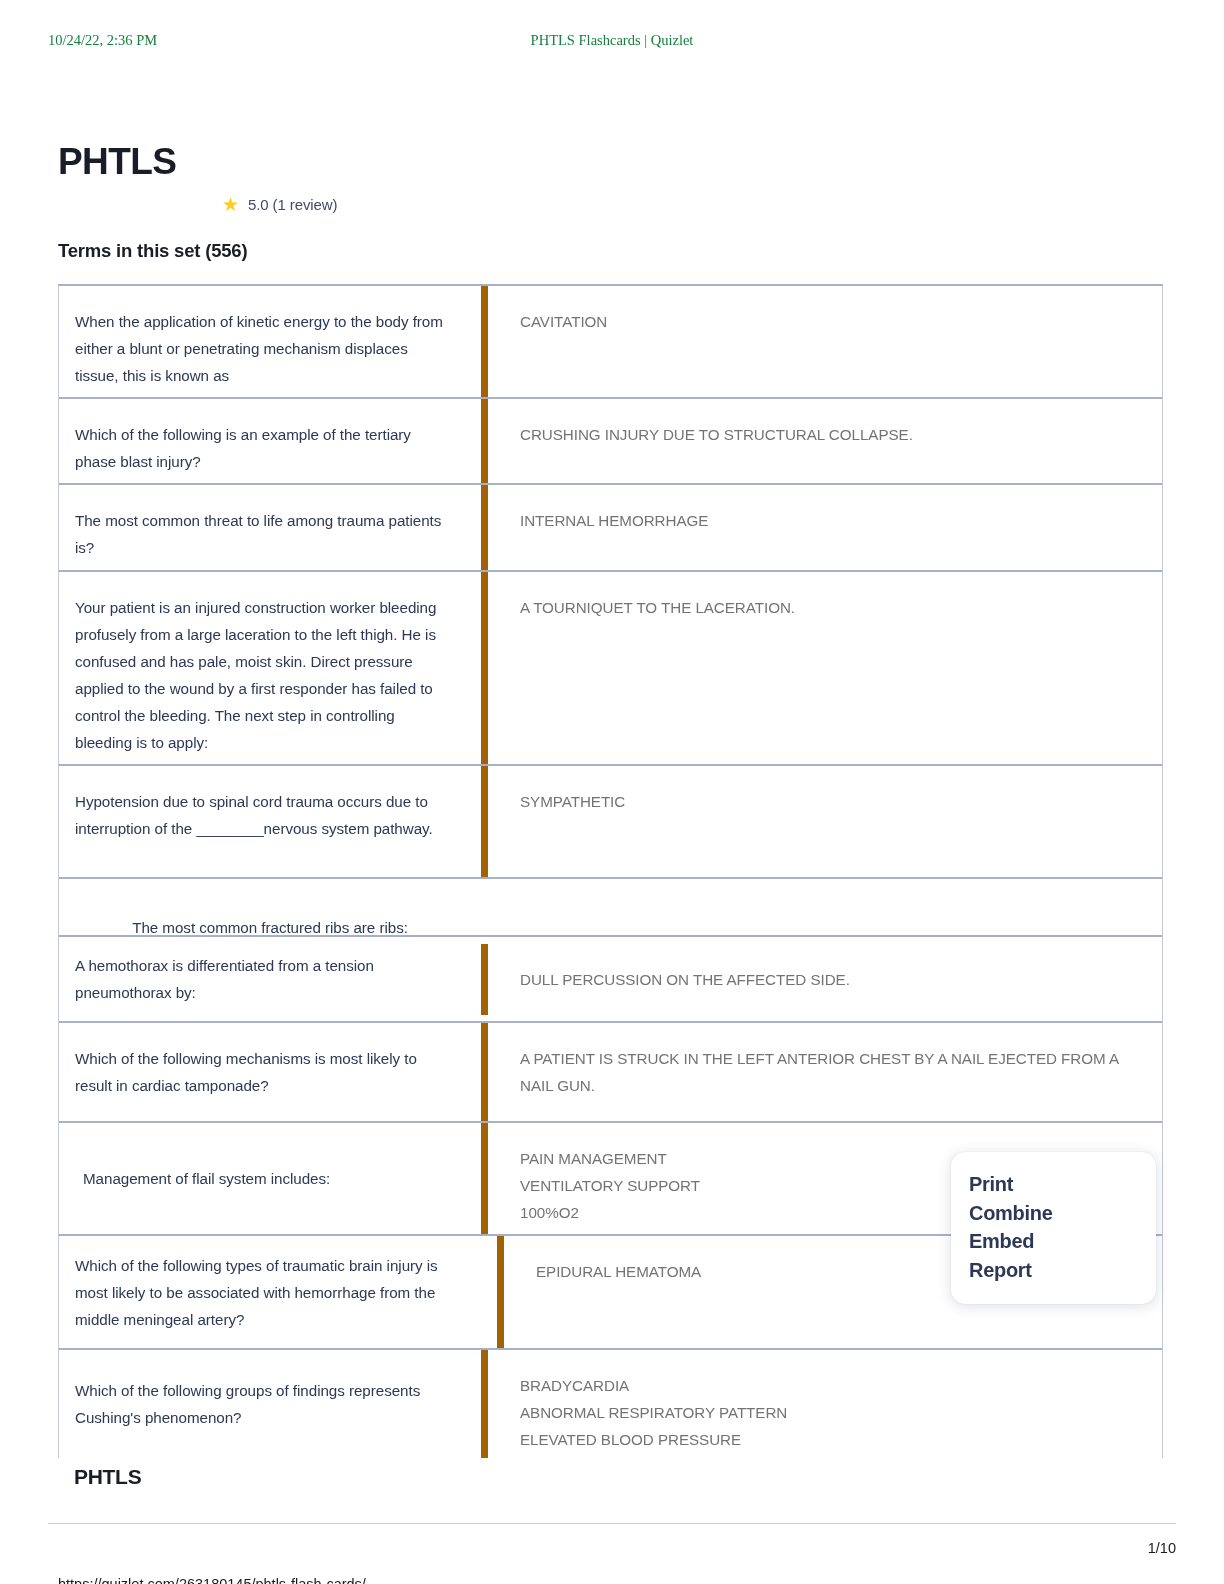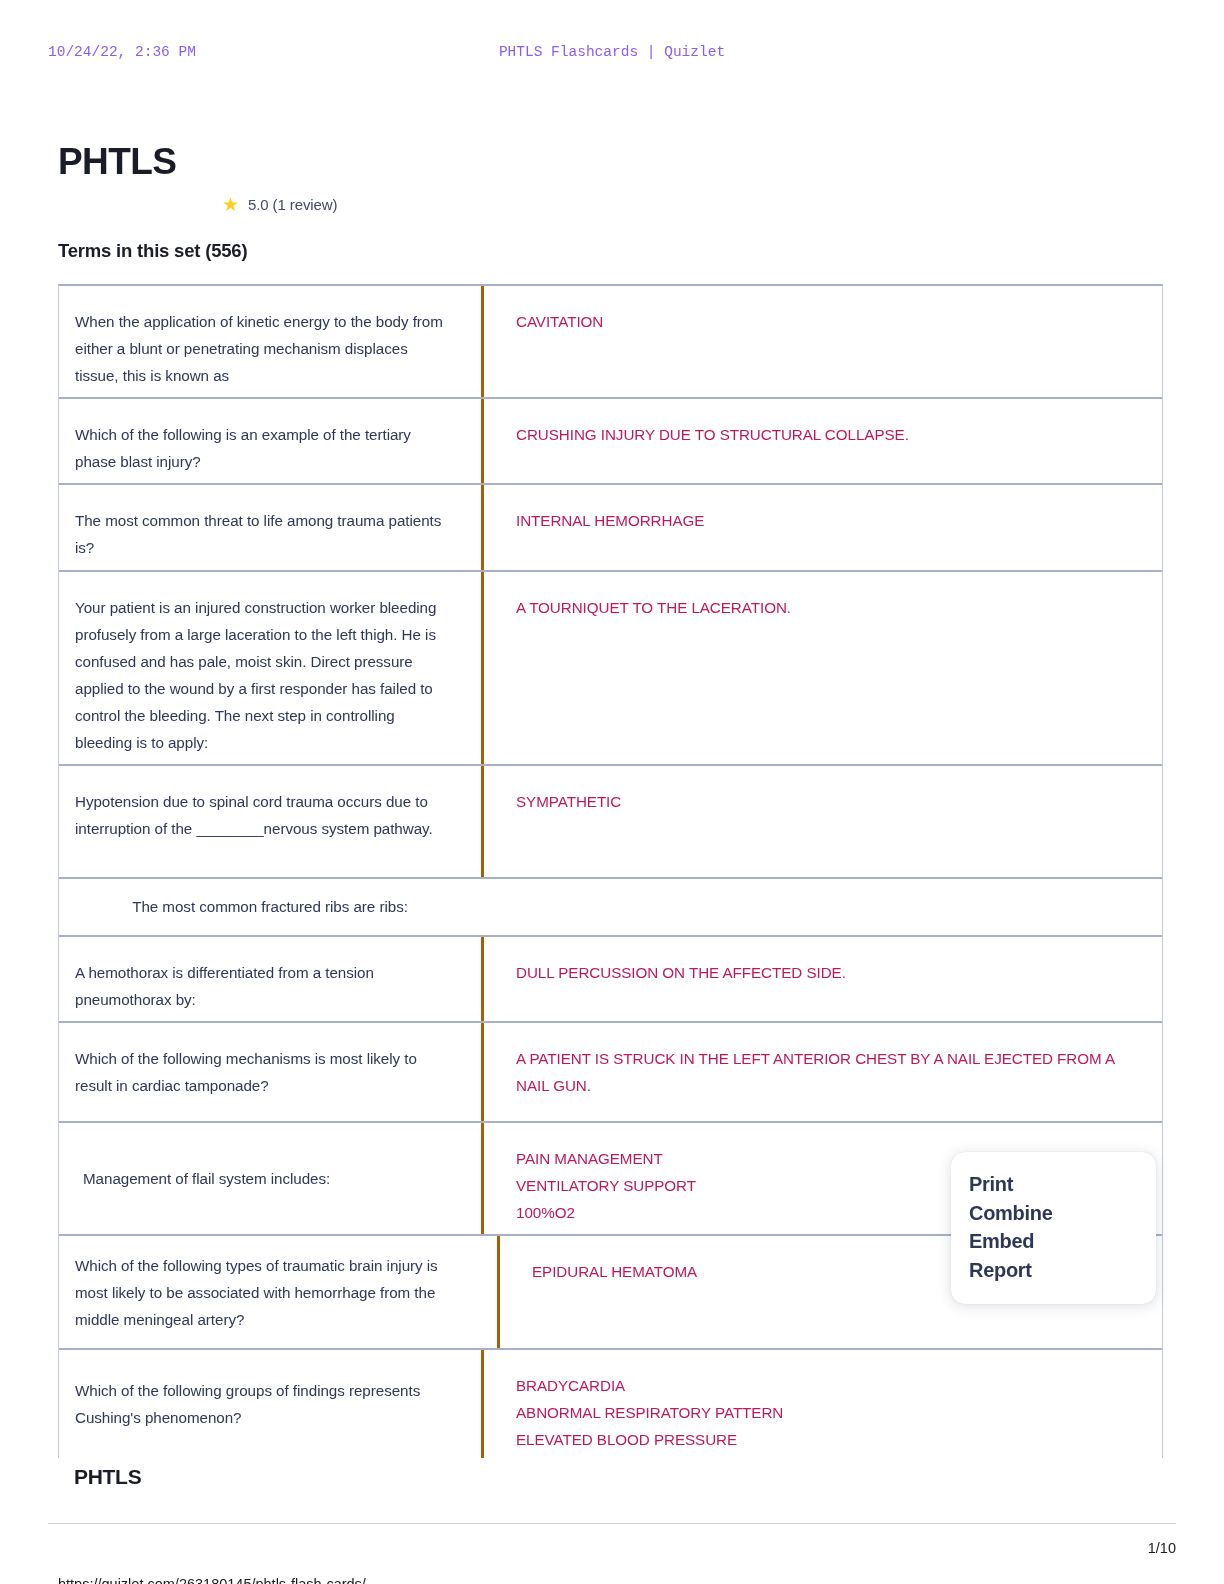--- a/index.html
+++ b/index.html
@@ -12,27 +12,27 @@
     height: 1584px;
     position: relative;
     font-family: "Liberation Sans", sans-serif;
     color: #2e3856;
     overflow: hidden;
   }
 
   
   .print-header {
     position: absolute;
-    top: 44px;
+    top: 32px;
     left: 0;
     width: 1224px;
     height: 20px;
     font-size: 14.5px;
-    color: #8b5cf6;
-    font-family: Liberation Mono, monospace;
+    color: #15803d;
+    font-family: Liberation Serif, serif;
   }
   .print-header .ph-left {
     position: absolute;
     left: 48px;
     top: 0;
     white-space: nowrap;
   }
   .print-header .ph-center {
     position: absolute;
     left: 0;
@@ -115,41 +115,41 @@
     text-align: center;
     padding-left: 24px;
     padding-right: 24px;
   }
   .term-row .cell-def {
     flex: 1 1 auto;
     box-sizing: border-box;
     padding: 22px 20px 22px 32px;
     font-size: 15.2px;
     line-height: 27px;
-    color: #be185d;
+    color: #737373;
     letter-spacing: -0.05px;
-    border-left: 3px solid #a16207;
+    border-left: 7px solid #a16207;
   }
   .term-row .cell-def .def-line { display: block; }
 
   
   .row-0 { height: 113px; }
   .row-1 { height: 86px; }
   .row-2 { height: 87px; }
   .row-3 { height: 194px; }
   .row-4 { height: 113px; }
   .row-5 { height: 58px; }
-  .row-6 { height: 86px; }
+  .row-6 { height: 86px; align-items: center; }
   .row-7 { height: 100px; }
   .row-8 { height: 113px; }
   .row-9 { height: 114px; gap: 16px; }
   .row-10 { height: 108px; border-bottom: none; }
 
   .row-5 .cell-term,
-  .row-5 .cell-def { padding-top: 14px; padding-bottom: 14px; }
+  .row-5 .cell-def { padding-top: 14px; padding-bottom: 14px; margin-top: 21px; }
   .row-8 .cell-term,
   .row-9 .cell-term { display: flex; align-items: center; }
   .row-10 .cell-term { display: flex; align-items: center; }
 
   
   .float-menu {
     position: absolute;
     left: 951px;
     top: 1152px;
     width: 205px;

